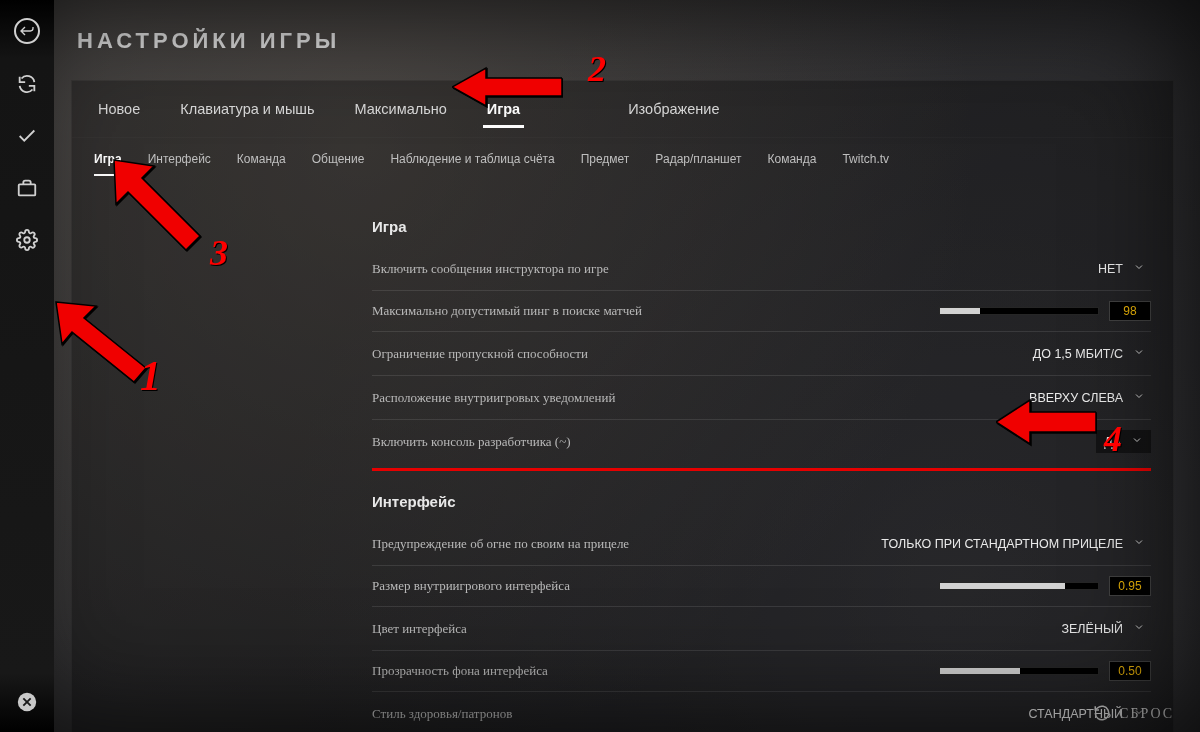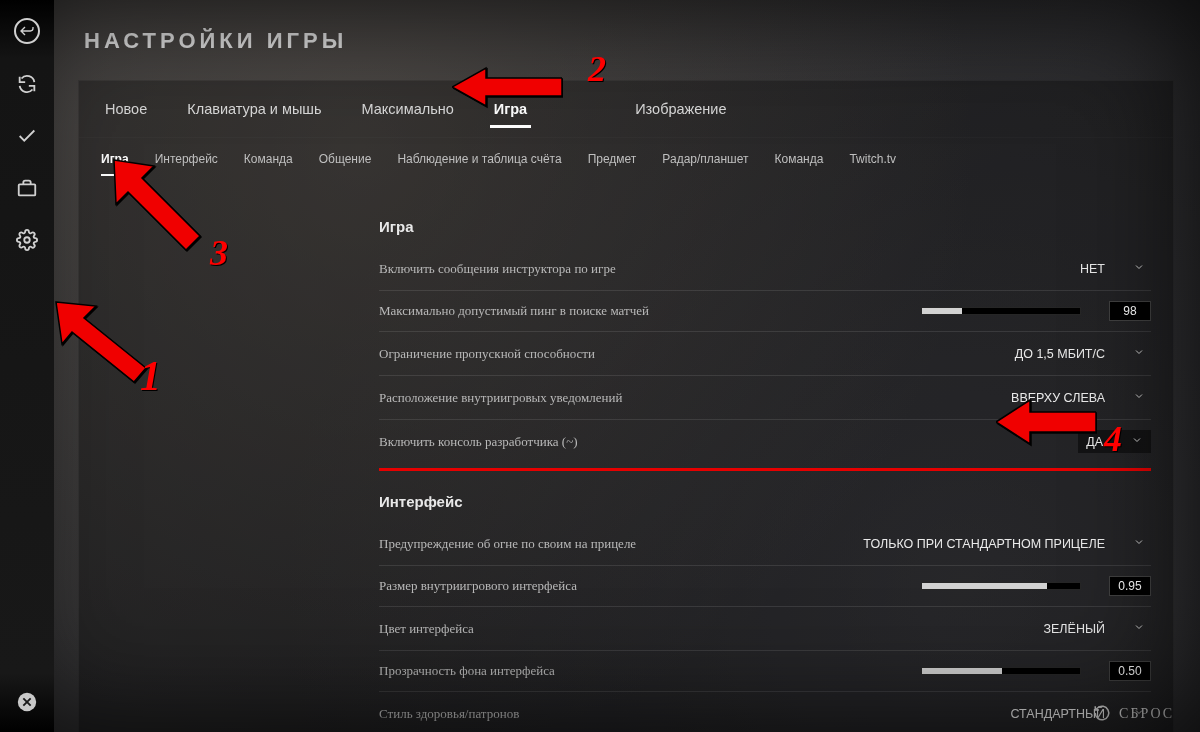--- a/index.html
+++ b/index.html
@@ -22,21 +22,21 @@
     z-index:5;
   }
   .sidebar .top-icons, .sidebar .bottom-icons{ display:flex; flex-direction:column; gap:28px; align-items:center;}
   .sidebar .bottom-icons{ margin-top:auto; margin-bottom:18px;}
   .sb-icon{ width:24px; height:24px; display:flex; align-items:center; justify-content:center; cursor:pointer;}
   .sb-icon svg{ width:22px; height:22px; fill:none; stroke:#d0d0d0; stroke-width:2;}
   .sb-icon.circle{ border:2px solid #d0d0d0; border-radius:50%; width:26px; height:26px;}
   .sb-icon.circle svg{ width:16px; height:16px; stroke:#d0d0d0; }
 
   
-  .main{ position:absolute; left:54px; top:0; right:0; bottom:0; padding:0 26px 0 17px;margin-left:7px;}
+  .main{ position:absolute; left:54px; top:0; right:0; bottom:0; padding:0 26px 0 17px;}
   .page-title{
     padding:28px 6px 26px 6px; letter-spacing:4px; font-weight:600; font-size:22px;
     color:#e4e4e4; text-transform:uppercase;
   }
 
   .panel{
     position:relative;
     background: rgba(0,0,0,.28);
     border: 1px solid rgba(255,255,255,.05);
   }
@@ -57,31 +57,31 @@
   .tabs-sub .stab.active::after{ content:""; position:absolute; left:0; right:0; bottom:0; height:2px; background:#fff;}
 
   .content{ padding:10px 22px 6px 300px; }
   .section{ margin-top:22px; }
   .section h3{ font-size:15px; font-weight:700; color:#e8e8e8; margin-bottom:12px;}
   .row{
     display:flex; align-items:center; justify-content:space-between;
     border-bottom:1px solid rgba(255,255,255,.10); padding:10px 0;
   }
   .row .label{ font-size:13px; color:#b9b9b9; max-width:430px; line-height:1.35;font-family:Liberation Serif, serif;}
-  .row .control{ display:flex; align-items:center; gap:28px; color:#eaeaea; font-size:12.5px;}
+  .row .control{ display:flex; align-items:center; gap:10px; color:#eaeaea; font-size:12.5px;}
 
   .dd{ display:flex; align-items:center; gap:8px; cursor:pointer; padding:4px 6px;}
   .dd.boxed{ background:rgba(0,0,0,.45); padding:4px 8px; }
   .chev{ display:inline-block; }
   .chev svg{ width:12px; height:12px; stroke:#cfcfcf; stroke-width:2; fill:none;}
 
   .slider{ width:160px; height:8px; position:relative; display:inline-block;}
   .slider::before{ content:""; position:absolute; inset:0; background:#000; border:1px solid rgba(255,255,255,.15);}
   .slider .fill{ position:absolute; top:1px; bottom:1px; left:1px; background:#d2d2d2;}
-  .numbox{ min-width:42px; text-align:center; background:#000; border:1px solid rgba(255,255,255,.25); color:#ffffff; font-size:12px; padding:2px 6px;}
+  .numbox{ min-width:42px; text-align:center; background:#000; border:1px solid rgba(255,255,255,.25); color:#eab308; font-size:12px; padding:2px 6px;}
 
   .divider-red{ height:3px; background:#e60000; margin-top:-1px;}
 
   
   .anno{ position:absolute; z-index:20; color:#ff0000; font-family:"Comic Sans MS","Brush Script MT",cursive; font-style:italic; font-weight:700; text-shadow:1px 1px 0 #000; pointer-events:none;}
   .arrow{ position:absolute; z-index:19; filter: drop-shadow(1px 1px 0 #000); pointer-events:none;}
 
   
   .footer{
     position:absolute; right:26px; bottom:10px; display:flex; align-items:flex-end; gap:8px;

